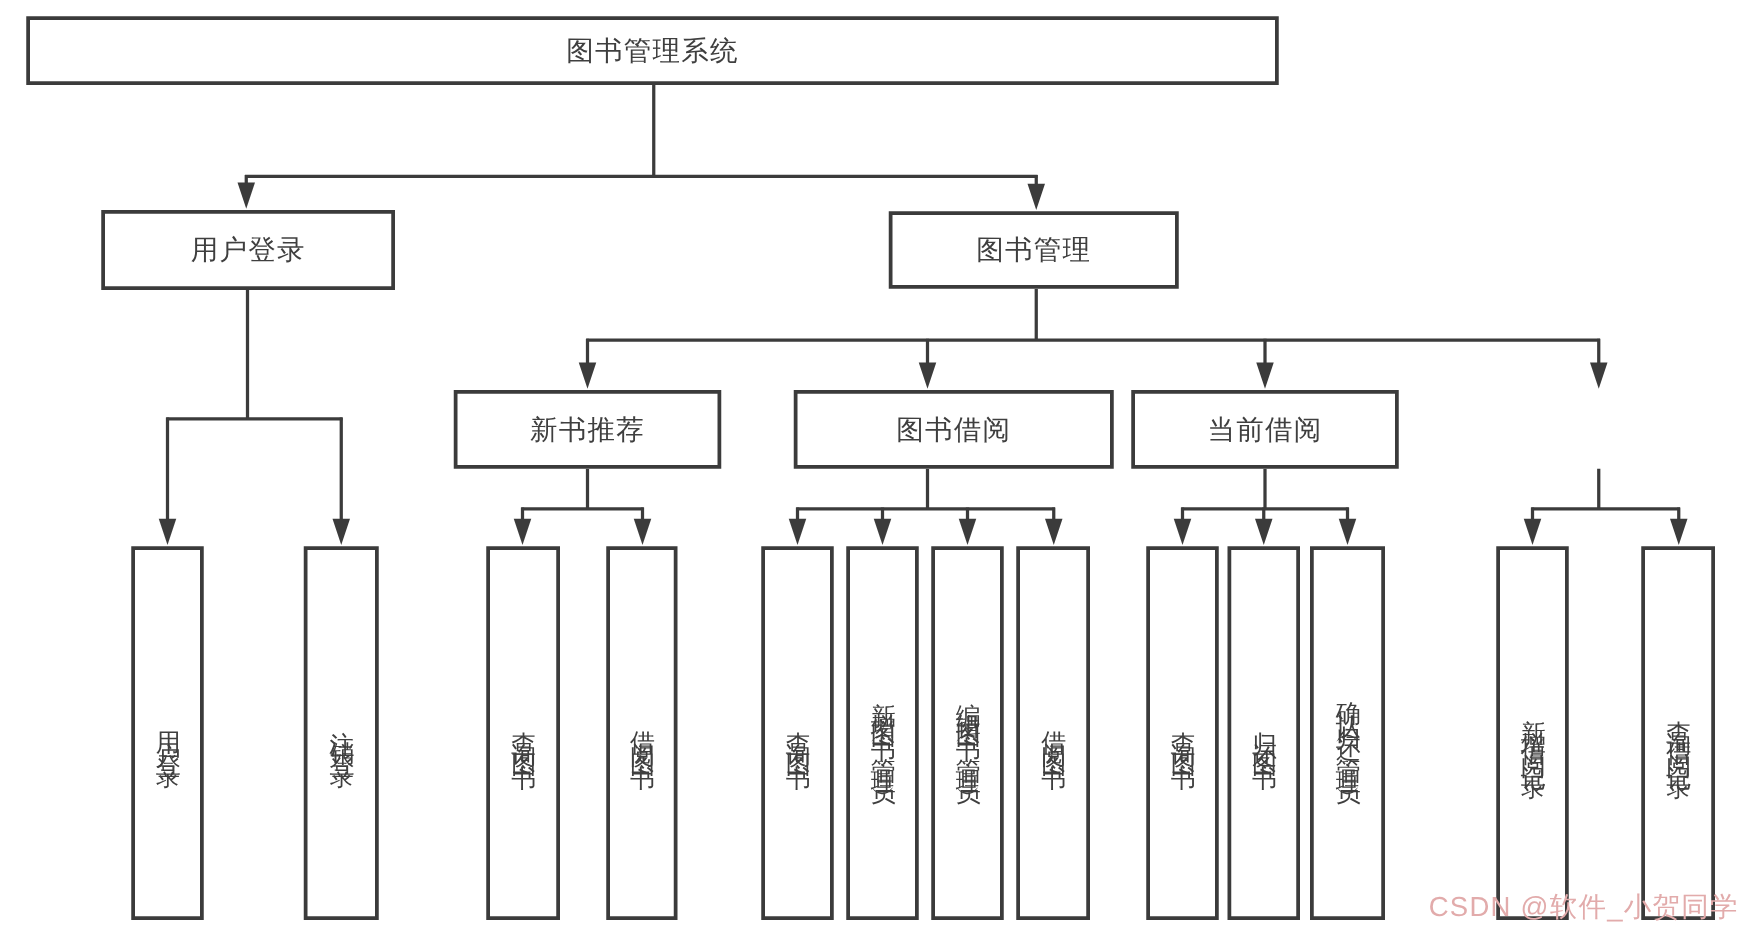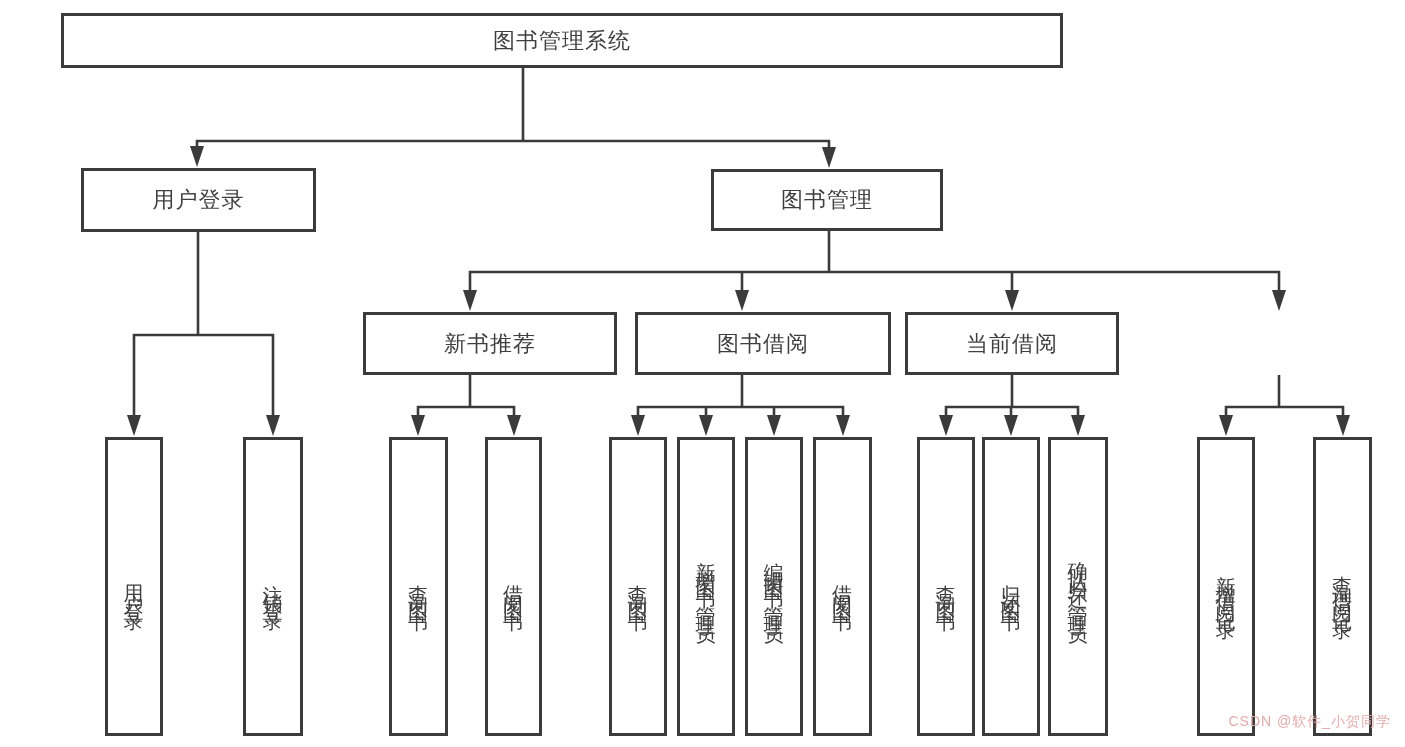--- a/index.html
+++ b/index.html
@@ -31,22 +31,22 @@
     display:flex;align-items:center;justify-content:center;
     font-size:20px;color:var(--text);
   }
   .vbox .vtext{
     writing-mode:vertical-rl;
     text-orientation:mixed;
     letter-spacing:9px;
     line-height:1;
   }
   .watermark{
-    position:absolute;right:14px;bottom:16px;
-    font-size:14px;letter-spacing:1px;
+    position:absolute;right:14px;bottom:6px;
+    font-size:22px;letter-spacing:1px;
     z-index:5;white-space:nowrap;
   }
 </style>
 </head>
 <body>
 
 <div class="canvas">
 
   <svg class="connectors" viewBox="0 0 1405 747" xmlns="http://www.w3.org/2000/svg">
 
@@ -103,32 +103,32 @@
     <polygon points="1071,415 1085,415 1078,436"></polygon>
 
     <line x1="1279" y1="375" x2="1279" y2="407"></line>
     <line x1="1225" y1="407" x2="1344" y2="407"></line>
     <line x1="1226" y1="406" x2="1226" y2="420"></line>
     <line x1="1343" y1="406" x2="1343" y2="420"></line>
     <polygon points="1219,415 1233,415 1226,436"></polygon>
     <polygon points="1336,415 1350,415 1343,436"></polygon>
   </svg>
 
-  <div class="hbox" style="left:21px;top:13px;width:1002px;height:55px;margin-left:40px;">
+  <div class="hbox" style="left:21px;top:13px;width:1002px;height:55px;">
     <span>图书管理系统</span>
   </div>
 
   <div class="hbox" style="left:81px;top:168px;width:235px;height:64px;">
     <span>用户登录</span>
   </div>
   <div class="hbox" style="left:711px;top:169px;width:232px;height:62px;">
     <span>图书管理</span>
   </div>
 
-  <div class="hbox" style="left:363px;top:312px;width:254px;height:63px;justify-content:center;">
+  <div class="hbox" style="left:363px;top:312px;width:214px;height:63px;justify-content:center;">
     <span>新书推荐</span>
   </div>
   <div class="hbox" style="left:635px;top:312px;width:256px;height:63px;">
     <span>图书借阅</span>
   </div>
   <div class="hbox" style="left:905px;top:312px;width:214px;height:63px;">
     <span>当前借阅</span>
   </div>
 
   <div class="vbox" style="left:105px;top:437px;width:58px;height:299px;">

